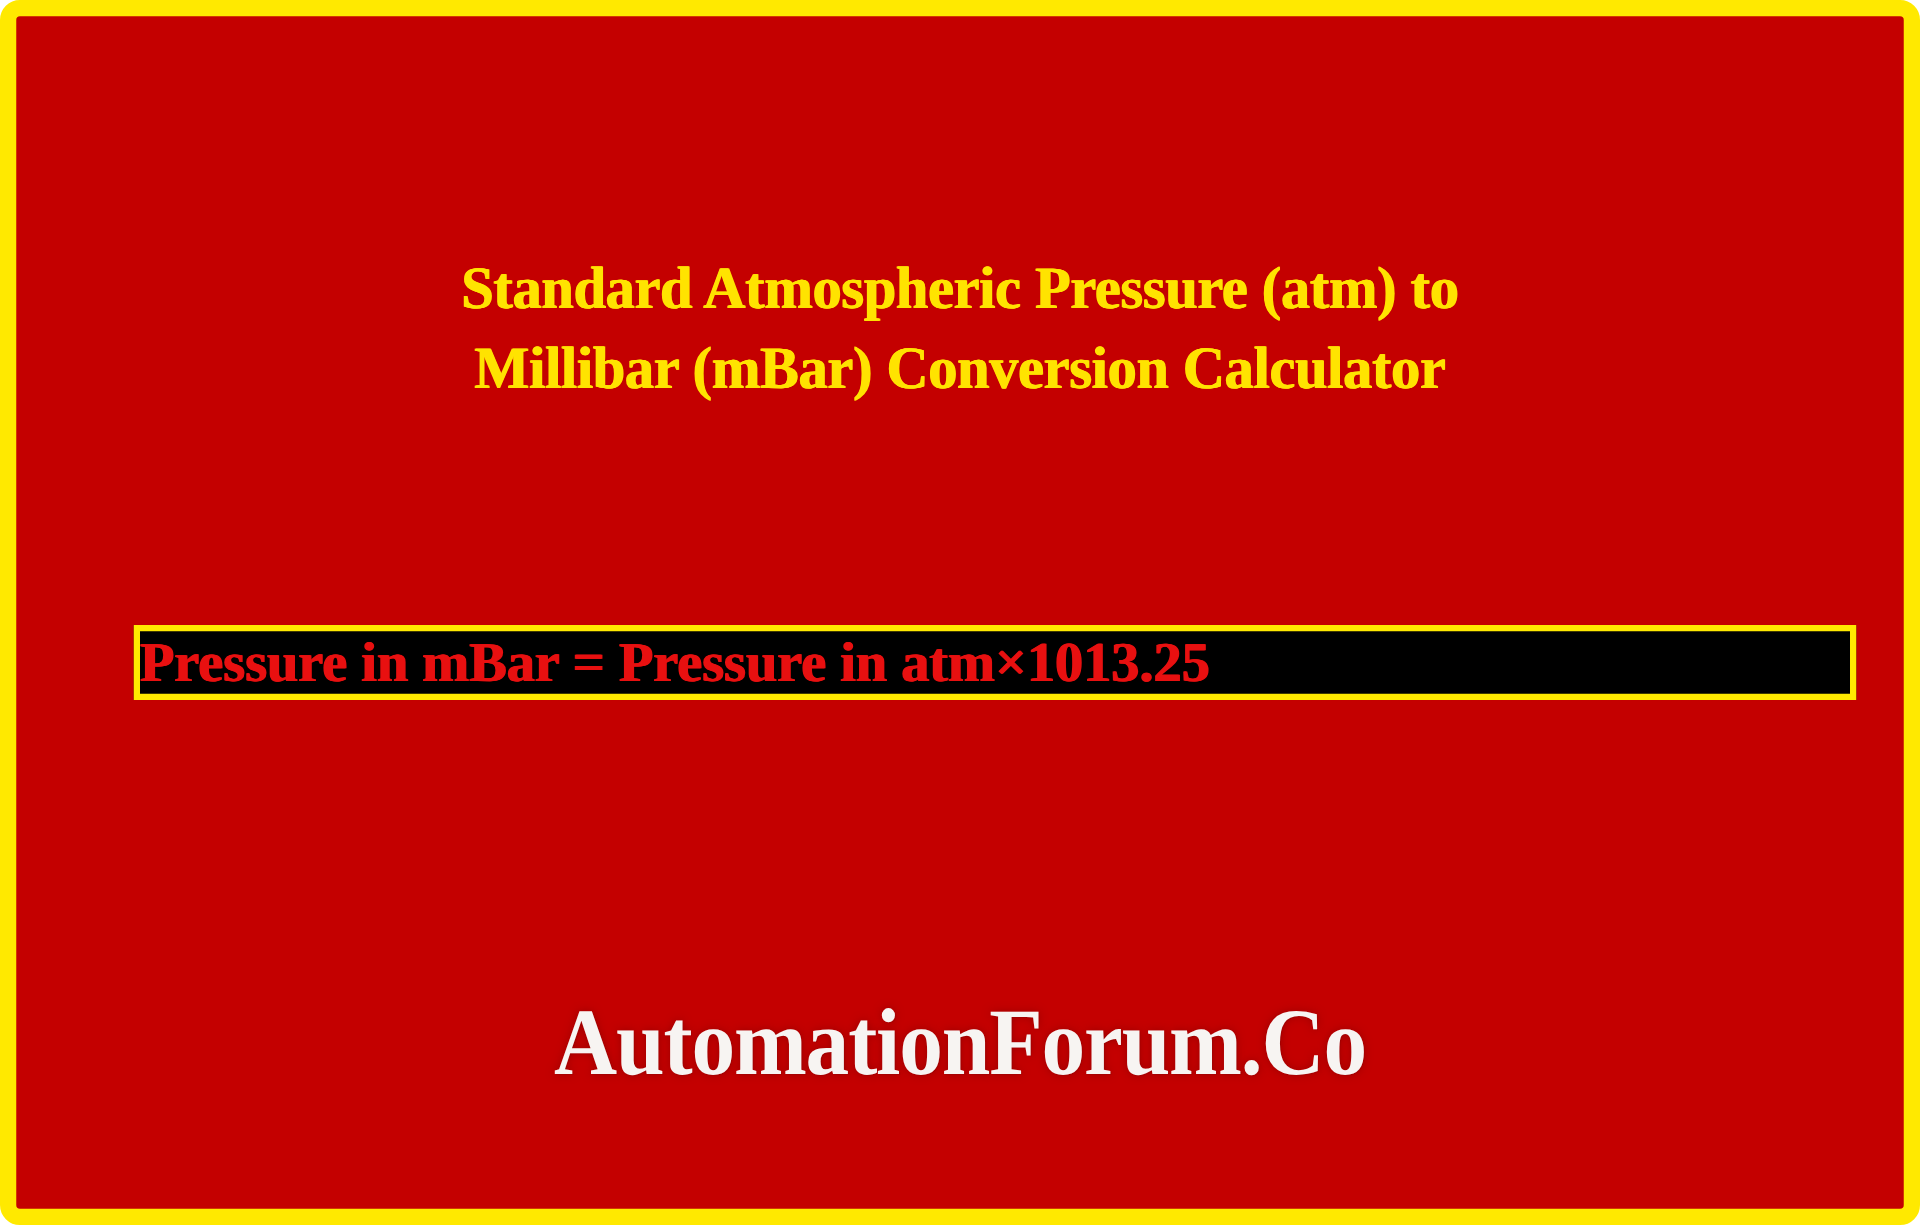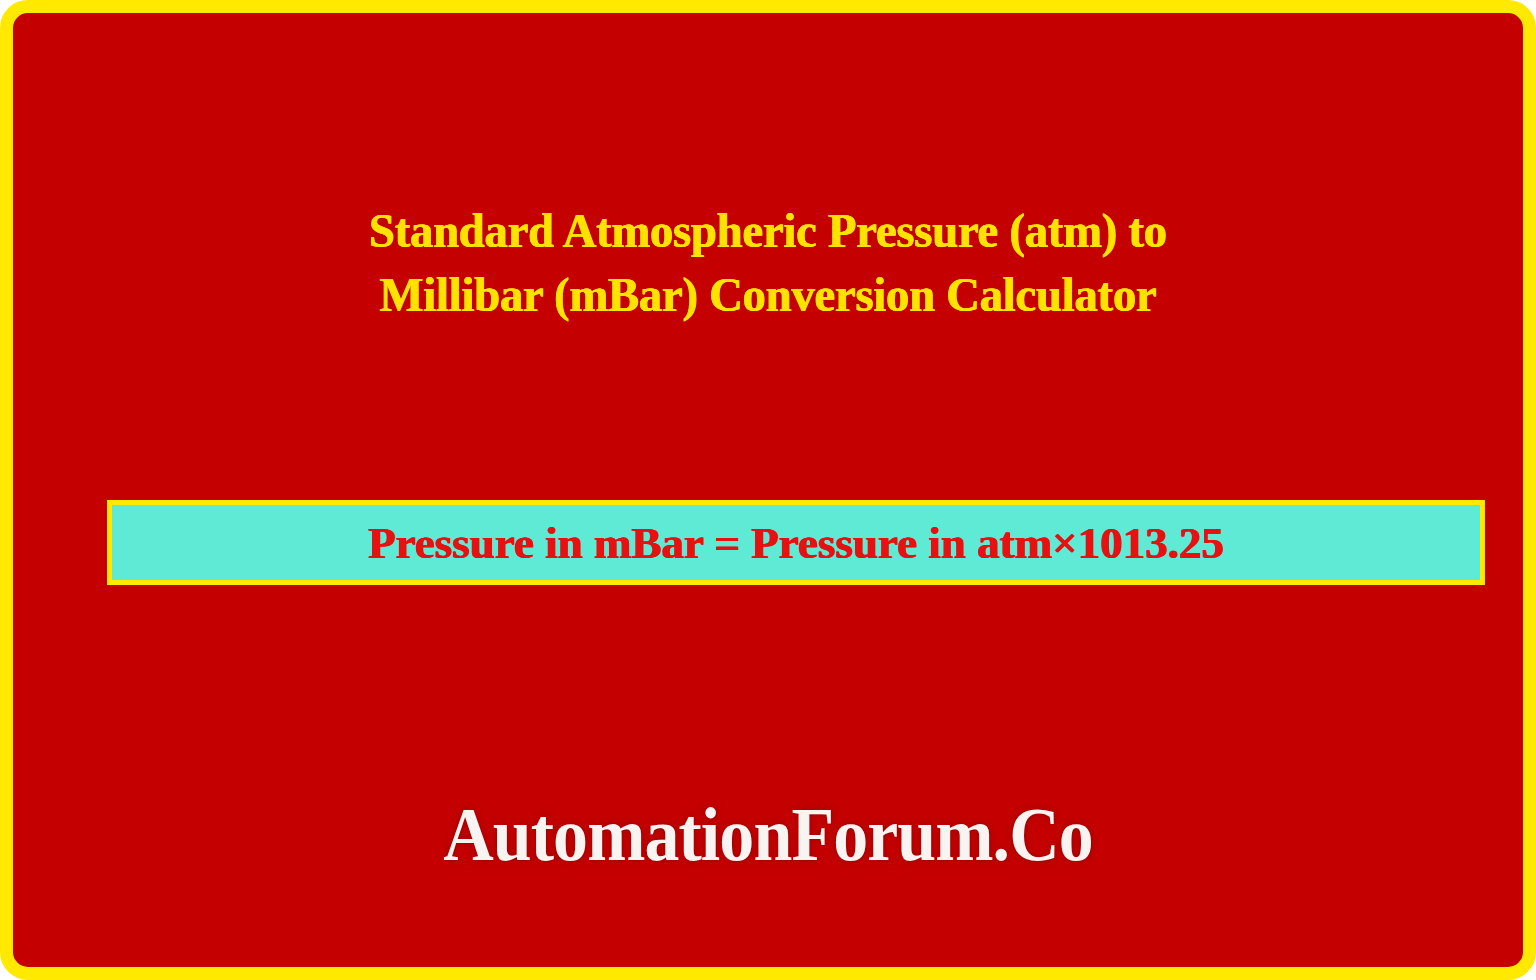--- a/index.html
+++ b/index.html
@@ -24,21 +24,21 @@
   
   #card {
     position: absolute;
     left: 0px;
     top: 0px;
     width: 1536px;
     height: 980px;
     box-sizing: border-box;
     background: #c40000;
     border: 13px solid #ffe900;
-    border-radius: 28px;
+    border-radius: 16px;
   }
 
   
   #title-block {
     position: absolute;
     left: 0;
     top: 186px;
     width: 100%;
     text-align: center;
     line-height: 1.33;
@@ -55,27 +55,27 @@
     display: block;
     white-space: nowrap;
   }
 
   
   #formula-box {
     position: absolute;
     left: 94px;
     top: 487px;
     width: 1378px;
-    height: 85px;
+    height: 60px;
     box-sizing: border-box;
-    background: #5eead4;
+    background: #000000;
     border: 5px solid #ffe900;
     display: flex;
     align-items: center;
-    justify-content: center;
+    justify-content: flex-start;
   }
   #formula-text {
     color: #e81010;
     font-family: "Liberation Serif", "DejaVu Serif", serif;
     font-weight: bold;
     font-size: 45px;
     white-space: nowrap;
     letter-spacing: 0px;
     text-shadow: 0.6px 0 0 #e81010, -0.6px 0 0 #e81010;
   }

